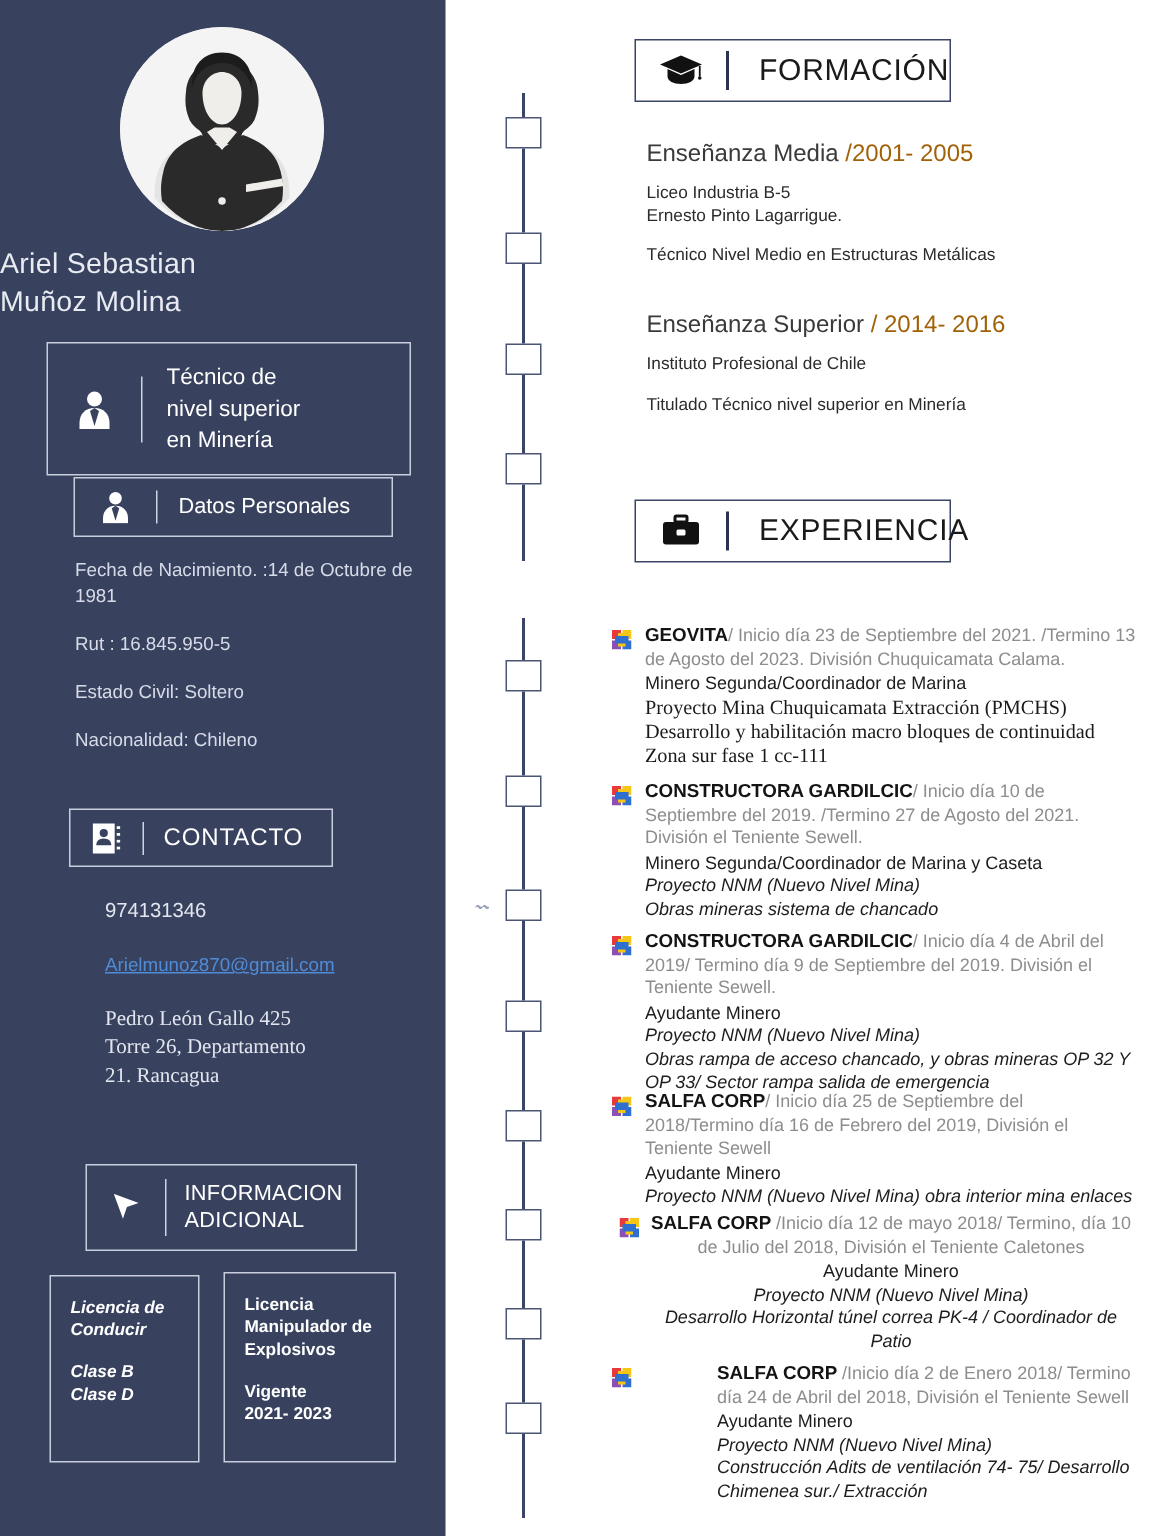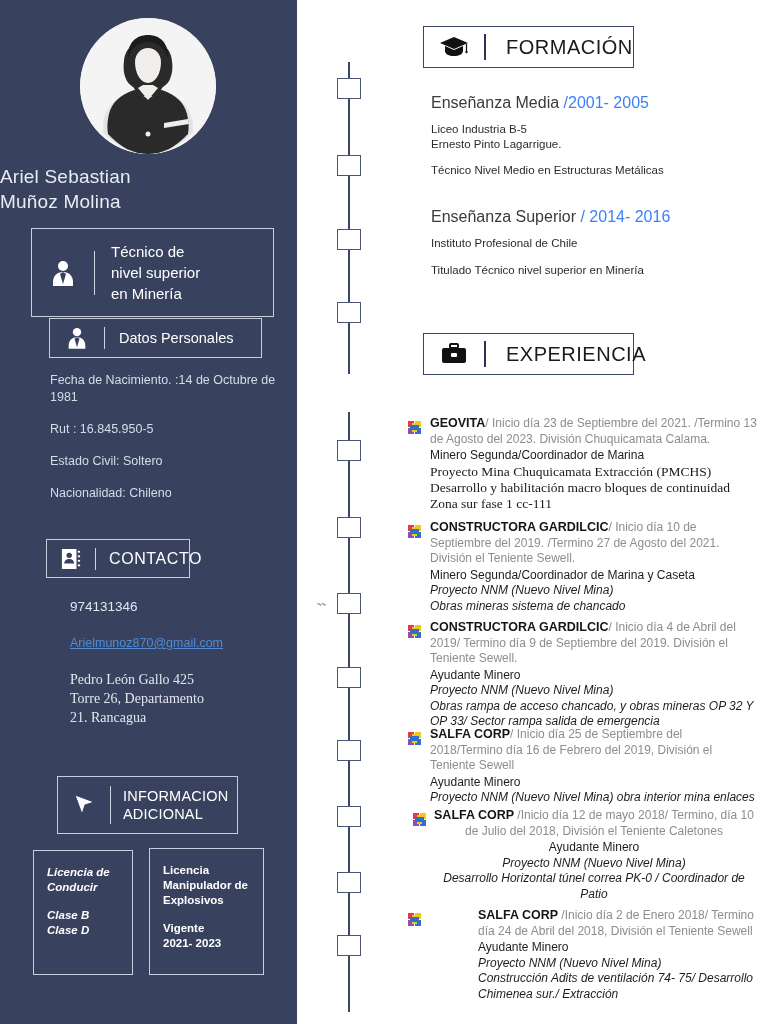--- a/index.html
+++ b/index.html
@@ -41,21 +41,21 @@
   .side-box .lbl{
     flex:1;padding-left:16px;color:#ffffff;
   }
   #title-box{left:31px;top:228px;width:243px;height:89px;}
   #title-box .divider{height:44px;}
   #title-box .lbl{font-size:15px;line-height:21px;}
   #datos-box{left:49px;top:318px;width:213px;height:40px;}
   #datos-box .ico{width:54px;}
   #datos-box .divider{height:22px;}
   #datos-box .lbl{font-size:14.5px;padding-left:14px;}
-  #contacto-box{left:46px;top:539px;width:144px;height:39px;}
+  #contacto-box{left:46px;top:539px;width:176px;height:39px;}
   #contacto-box .ico{width:48px;}
   #contacto-box .divider{height:22px;}
   #contacto-box .lbl{font-size:16px;letter-spacing:.6px;padding-left:13px;}
   #info-box{left:57px;top:776px;width:181px;height:58px;}
   #info-box .ico{width:52px;}
   #info-box .divider{height:38px;}
   #info-box .lbl{font-size:14.5px;line-height:18px;padding-left:12px;letter-spacing:.2px;}
 
   .datos-list{
     position:absolute;left:50px;top:372px;width:230px;
@@ -101,21 +101,21 @@
     background:#ffffff;display:flex;align-items:center;
   }
   .sec-head .ico{width:60px;display:flex;align-items:center;justify-content:center;flex:none;color:#111;}
   .sec-head .divider{width:2px;height:26px;background:#2b3350;flex:none;}
   .sec-head .lbl{flex:1;padding-left:20px;font-size:20px;color:#1a1a1a;letter-spacing:.5px;}
   #form-head{left:423px;top:26px;width:211px;height:42px;}
   #exp-head{left:423px;top:333px;width:211px;height:42px;}
 
   .edu-block{position:absolute;left:431px;width:320px;}
   .edu-title{font-size:16px;color:#3a3a3a;line-height:22px;margin-bottom:8px;}
-  .edu-title .years{color:#3b82f6;}
+  .edu-title .years{color:#a16207;}
   .edu-line{font-size:11.5px;color:#2b2b2b;line-height:14.5px;}
   .edu-gap{height:12px;}
 
   .exp-item{position:absolute;left:408px;width:350px;display:flex;}
   .exp-bullet{width:22px;flex:none;padding-top:4px;}
   .exp-body{flex:1;}
   .exp-head-line{font-size:12px;line-height:15.5px;color:#8d8d8d;}
   .exp-head-line b{color:#141414;font-weight:bold;font-size:12.5px;}
   .exp-role{font-size:12px;line-height:15.5px;color:#1d1d1d;margin-top:1px;}
   .exp-serif{font-family:"Liberation Serif",serif;font-size:13.5px;line-height:16px;color:#1a1a1a;}
@@ -385,21 +385,21 @@
         <rect x="0" y="7" width="6" height="6" fill="#8b4fb5"></rect>
         <rect x="7" y="7" width="6" height="6" fill="#2f6fd0"></rect>
         <rect x="4" y="2" width="5" height="9" fill="#f5c518"></rect>
         <rect x="2" y="4" width="9" height="5" fill="#2f6fd0"></rect>
       </svg>
   </span>
   <span class="exp-body">
     <div class="exp-head-line"><b>SALFA CORP </b><span>/Inicio día 12 de mayo 2018/ Termino, día 10 de Julio del 2018, División el Teniente Caletones</span></div>
     <div class="exp-role"> Ayudante Minero</div>
     <div class="exp-italic">Proyecto NNM (Nuevo Nivel Mina)</div>
-    <div class="exp-italic">Desarrollo Horizontal túnel correa PK-0 / Coordinador de Patio</div>
+    <div class="exp-italic">Desarrollo Horizontal túnel correa PK-4 / Coordinador de Patio</div>
   </span>
 </div>
 
 <div class="exp-item" style="top:908px;gap:48px;">
   <span class="exp-bullet">
     <svg width="13" height="13" viewBox="0 0 13 13">
         <rect x="0" y="0" width="6" height="6" fill="#e8393c"></rect>
         <rect x="7" y="0" width="6" height="6" fill="#f5c518"></rect>
         <rect x="0" y="7" width="6" height="6" fill="#8b4fb5"></rect>
         <rect x="7" y="7" width="6" height="6" fill="#2f6fd0"></rect>

